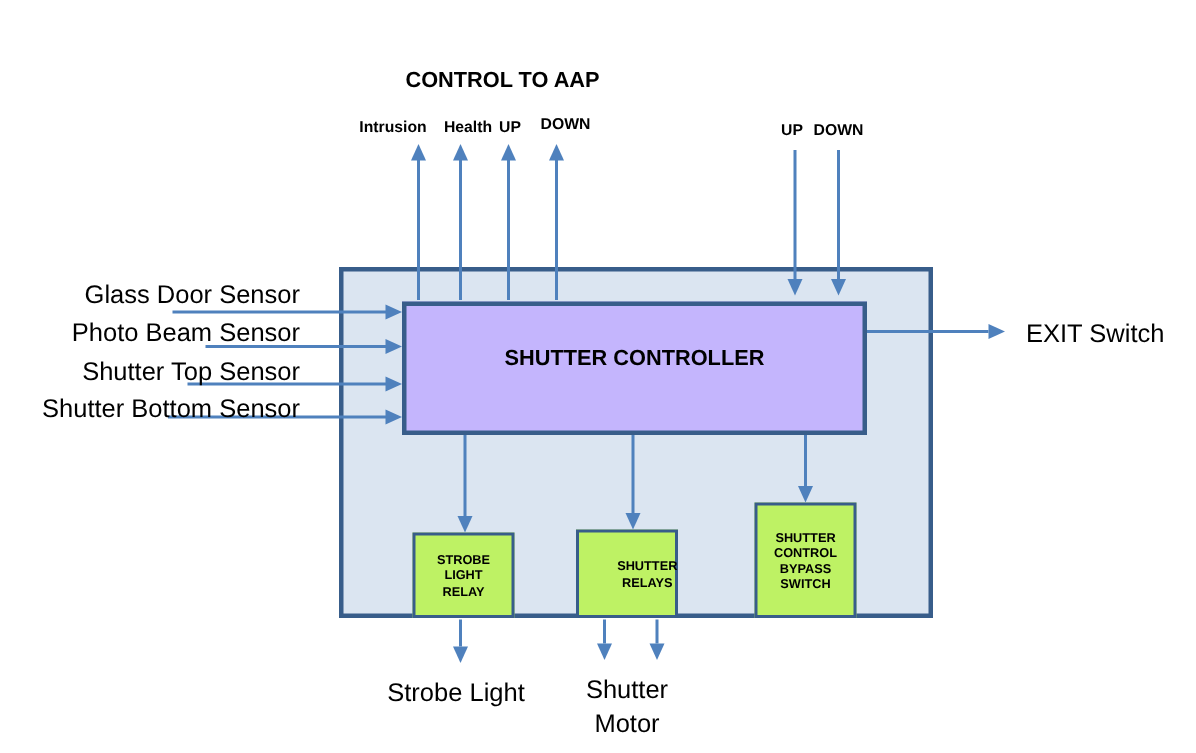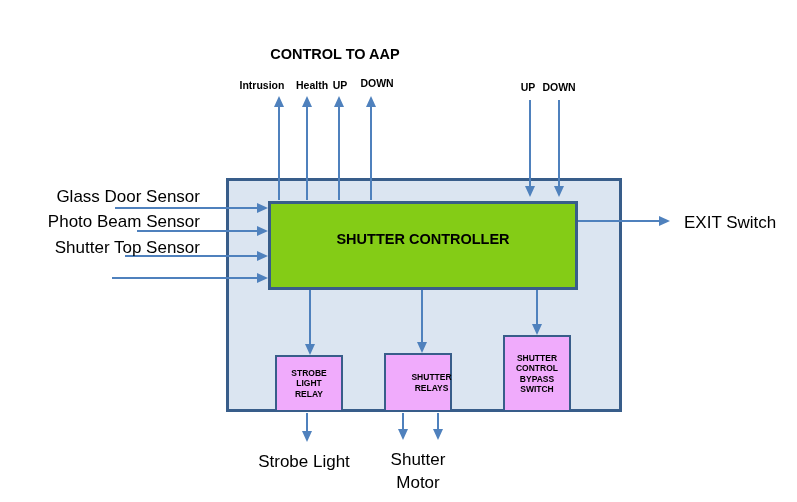--- a/index.html
+++ b/index.html
@@ -13,25 +13,25 @@
     font-family:"Liberation Sans",sans-serif;color:#000;
   }
   .abs{position:absolute;}
   
   .panel{
     left:226px;top:178px;width:396px;height:234px;
     background:var(--panel);border:3px solid var(--border);box-sizing:border-box;
   }
   .controller{
     left:268px;top:201px;width:310px;height:89px;
-    background:#84cc16;border:3px solid var(--border);box-sizing:border-box;
+    background:#c4b5fd;border:3px solid var(--border);box-sizing:border-box;
     text-align:center;font-weight:bold;font-size:14.5px;padding-top:27px;
   }
   .subbox{
-    background:#f0abfc;border:2.5px solid var(--border);box-sizing:border-box;
+    background:#bef264;border:2.5px solid var(--border);box-sizing:border-box;
     display:flex;align-items:center;justify-content:center;text-align:center;
     font-weight:bold;font-size:8.5px;line-height:10.5px;padding:2px 5px;
   }
   .subbox-strobe{left:275px;top:355px;width:68px;height:57px;}
   .subbox-relays{left:384px;top:353px;width:68px;height:59px;padding-left:32px;}
   .subbox-bypass{left:503px;top:335px;width:68px;height:77px;}
   
   .heading{font-weight:bold;font-size:14.5px;text-align:center;}
   .sig{font-weight:bold;font-size:10.5px;text-align:center;}
   .lbl{font-size:17px;}
@@ -111,19 +111,20 @@
   <div class="abs sig" style="left:282px;top:79px;width:60px;">Health</div>
   <div class="abs sig" style="left:320px;top:79px;width:40px;">UP</div>
   <div class="abs sig" style="left:352px;top:77px;width:50px;">DOWN</div>
 
   <div class="abs sig" style="left:508px;top:81px;width:40px;">UP</div>
   <div class="abs sig" style="left:534px;top:81px;width:50px;">DOWN</div>
 
   <div class="abs lbl input-lbl" style="top:187px;">Glass Door Sensor</div>
   <div class="abs lbl input-lbl" style="top:212px;">Photo Beam Sensor</div>
   <div class="abs lbl input-lbl" style="top:238px;">Shutter Top Sensor</div>
+  <div class="abs lbl input-lbl" style="top:263px;">Shutter Bottom Sensor</div>
 
   <div class="abs lbl" style="left:684px;top:213px;">EXIT Switch</div>
 
   <div class="abs lbl out-lbl" style="left:254px;top:450px;width:100px;">Strobe Light</div>
   <div class="abs lbl out-lbl" style="left:383px;top:448px;width:70px;">Shutter Motor</div>
 
 </div>
 
 </body></html>

